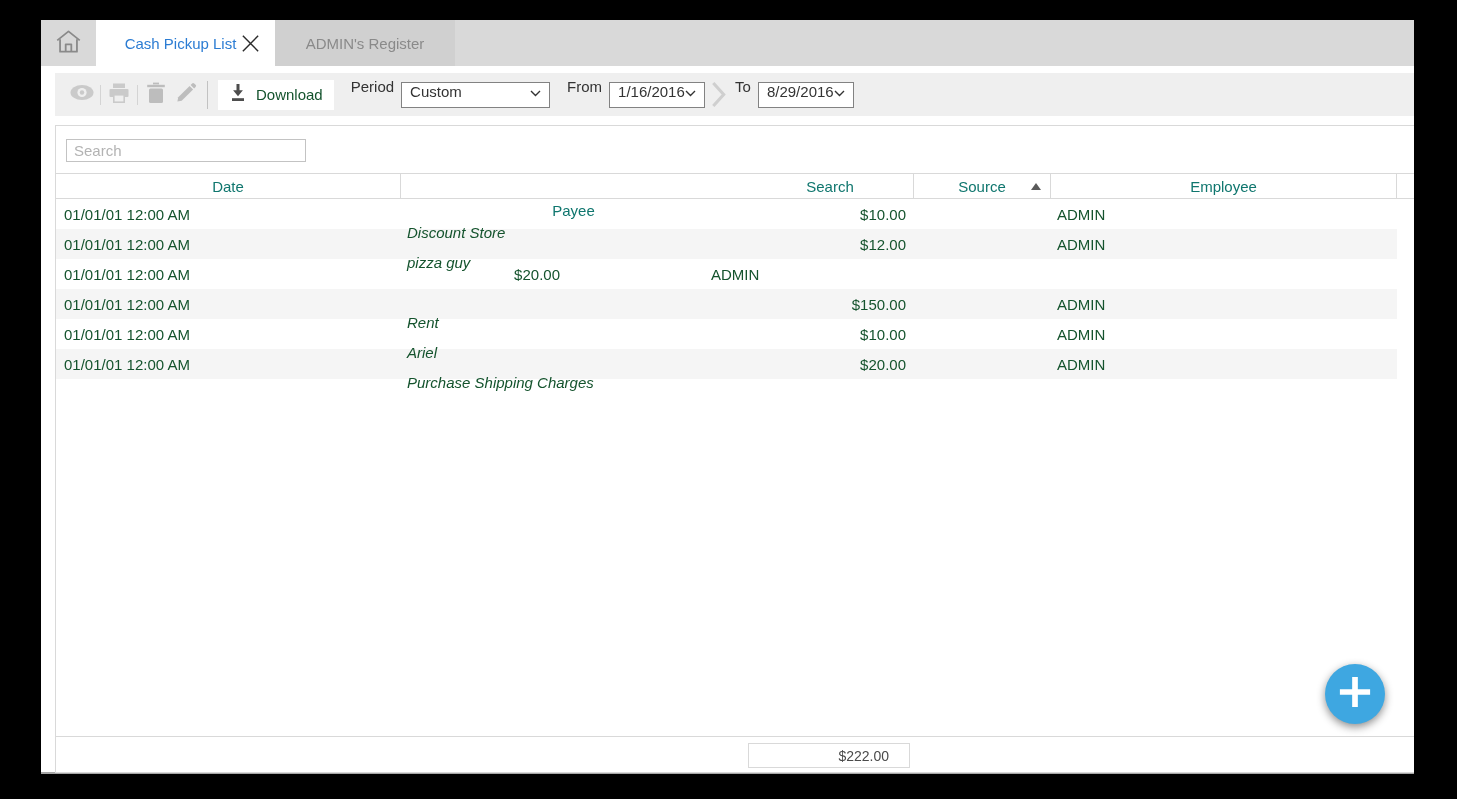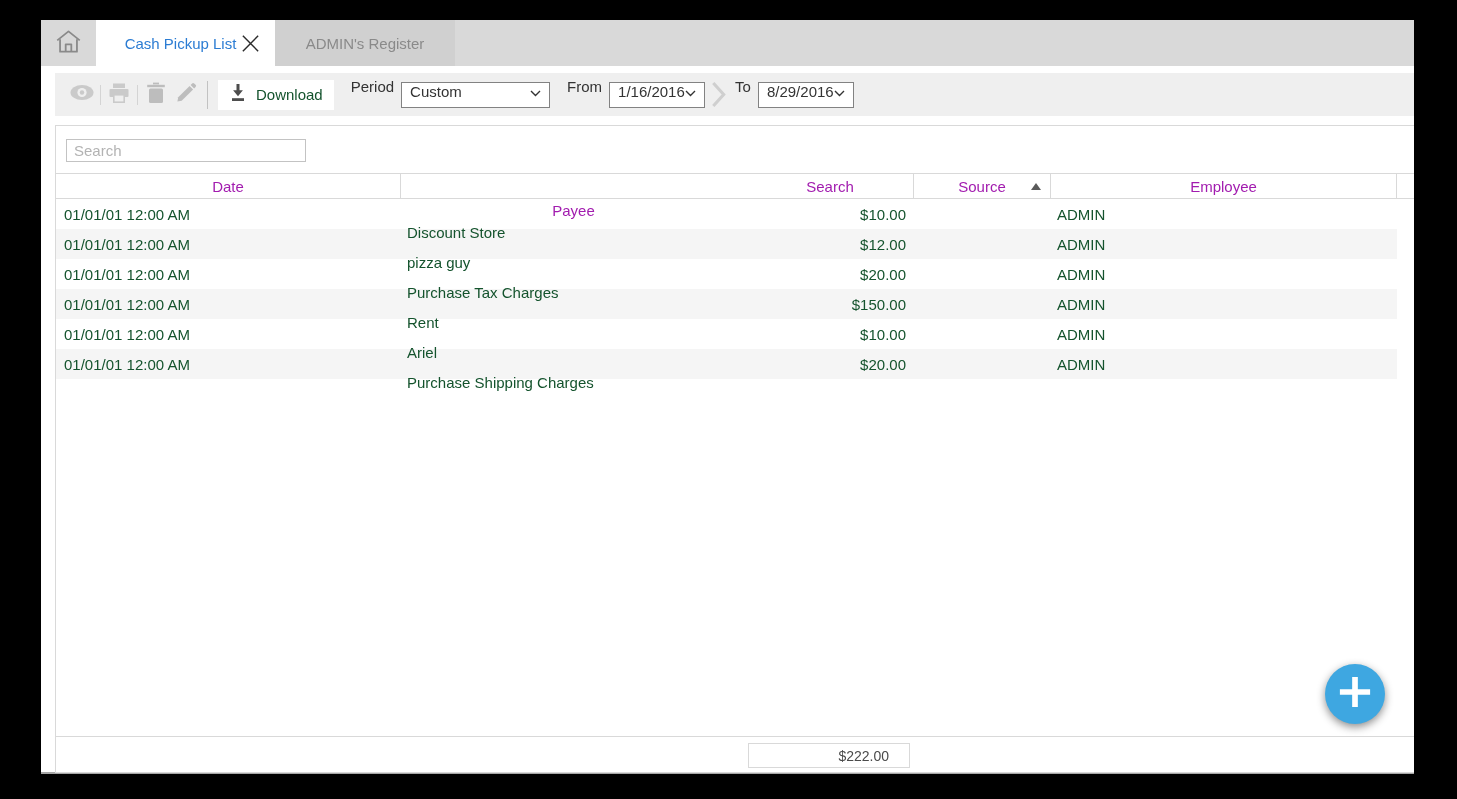--- a/index.html
+++ b/index.html
@@ -61,42 +61,42 @@
   .search-row { height:47px; position:relative; }
   .search-row input {
     position:absolute; left:10px; top:13px; width:240px; height:23px;
     border:1px solid #c3c3c3; padding:0 7px; font-size:15px; color:#701a75; outline:none;
     font-family:Liberation Sans, sans-serif;
   }
   .search-row input::placeholder { color:#b3b3b3; }
 
   .thead {
     height:26px; border-top:1px solid #d9d9d9; border-bottom:1px solid #d9d9d9;
-    display:flex; font-size:15px; color:#a21caf; align-items:stretch;
+    display:flex; font-size:15px; color:#0f766e; align-items:stretch;
   }
   .th {
     position:relative; display:flex; align-items:center; justify-content:center;
     border-right:1px solid #d9d9d9; cursor:pointer;
   }
   .th.filler { flex:1; border-right:none; cursor:default; }
   .sort-asc {
     position:absolute; right:9px; top:9px; width:0; height:0;
     border-left:5px solid transparent; border-right:5px solid transparent;
     border-bottom:7px solid #5a5a5a;
   }
 
   .c0 { width:345px; } .c1 { width:346px;margin-top:36px; } .c2 { width:167px; }
   .c3 { width:137px; } .c4 { width:346px; }
 
   .tbody { font-size:15px; color:#14532d; }
   .row { display:flex; width:1341px; height:30px; align-items:center; cursor:default; }
   .row:nth-child(even) { background:#f5f5f5; }
   .cell { overflow:hidden; white-space:nowrap; }
   .cell.k-date { padding-left:8px; }
-  .cell.k-payee { padding-left:6px; }
+  .cell.k-payee { padding-left:6px;font-style:italic; }
   .cell.k-amount { text-align:right; padding-right:8px; }
   .cell.k-employee { padding-left:6px; }
 
   .spacer { flex:1; }
   .tfoot { height:36px; border-top:1px solid #d9d9d9; position:relative; }
   .total-box {
     position:absolute; left:692px; top:6px; width:162px; height:25px;
     border:1px solid #d9d9d9; display:flex; align-items:center; justify-content:flex-end;
     padding-right:20px; font-size:14px; color:#4a4a4a; background:#fff;
   }
@@ -257,21 +257,20 @@
           </div>
           <div class="row">
             <div class="cell c0 k-date">01/01/01 12:00 AM</div>
             <div class="cell c1 k-payee">pizza guy</div>
             <div class="cell c2 k-amount">$12.00</div>
             <div class="cell c3 k-source"></div>
             <div class="cell c4 k-employee">ADMIN</div>
           </div>
           <div class="row">
             <div class="cell c0 k-date">01/01/01 12:00 AM</div>
-            <div class="cell c1 k-payee">Purchase Tax Charges</div>
             <div class="cell c2 k-amount">$20.00</div>
             <div class="cell c3 k-source"></div>
             <div class="cell c4 k-employee">ADMIN</div>
           </div>
           <div class="row">
             <div class="cell c0 k-date">01/01/01 12:00 AM</div>
             <div class="cell c1 k-payee">Rent</div>
             <div class="cell c2 k-amount">$150.00</div>
             <div class="cell c3 k-source"></div>
             <div class="cell c4 k-employee">ADMIN</div>

